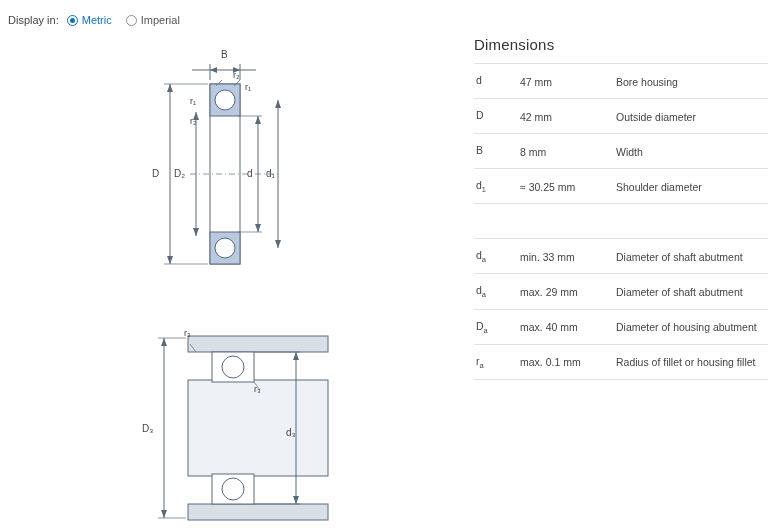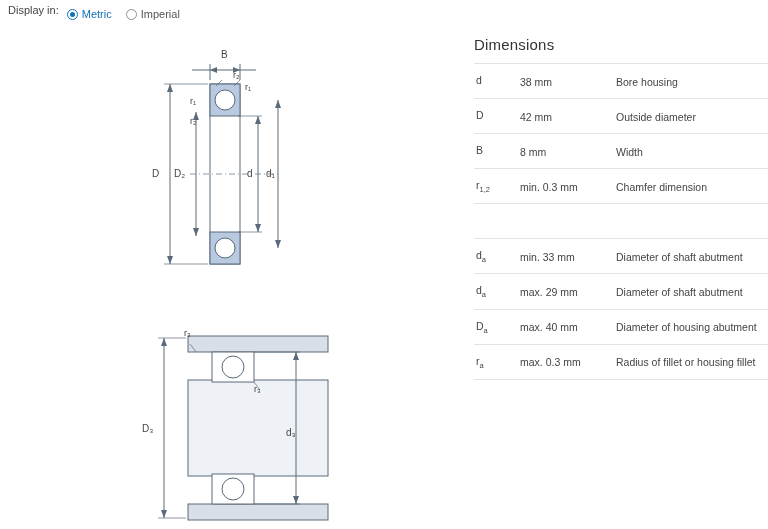--- a/index.html
+++ b/index.html
@@ -15,29 +15,29 @@
   }
   .page {
     position: relative;
     width: 768px;
     height: 529px;
   }
 
   
   .display-bar {
     position: absolute;
-    top: 0;
+    top: 14px;
     left: 8px;
     display: flex;
     align-items: center;
     font-size: 11px;
     color: #444;
   }
   .display-bar .dlabel { margin-right: 8px; color: #444; }
-  .radio-group { display: flex; align-items: center; margin-right: 14px; cursor: pointer; margin-top: 8px; }
+  .radio-group { display: flex; align-items: center; margin-right: 14px; cursor: pointer; }
   .radio {
     width: 11px; height: 11px;
     border-radius: 50%;
     border: 1px solid #8a9199;
     background: #fff;
     display: inline-block;
     position: relative;
     margin-right: 4px;
   }
   .radio.checked { border-color: #1071b8; }
@@ -213,37 +213,37 @@
     </div>
   </div>
 
   <div class="tables">
 
     <h2 class="table-title">Dimensions</h2>
     <table class="dims">
       <tbody>
         <tr>
           <td class="sym"><span>d</span><span class="sub"></span></td>
-          <td class="val">38 mm</td>
+          <td class="val">47 mm</td>
           <td class="desc">Bore housing</td>
         </tr>
         <tr>
           <td class="sym"><span>D</span><span class="sub"></span></td>
           <td class="val">42 mm</td>
           <td class="desc">Outside diameter</td>
         </tr>
         <tr>
           <td class="sym"><span>B</span><span class="sub"></span></td>
           <td class="val">8 mm</td>
           <td class="desc">Width</td>
         </tr>
         <tr>
-          <td class="sym"><span>r</span><span class="sub">1,2</span></td>
-          <td class="val">min. 0.3 mm</td>
-          <td class="desc">Chamfer dimension</td>
+          <td class="sym"><span>d</span><span class="sub">1</span></td>
+          <td class="val">≈ 30.25 mm</td>
+          <td class="desc">Shoulder diameter</td>
         </tr>
       </tbody>
     </table>
 
     <div class="gap"></div>
 
     <table class="dims">
       <tbody>
         <tr>
           <td class="sym"><span>d</span><span class="sub">a</span></td>
@@ -255,20 +255,20 @@
           <td class="val">max. 29 mm</td>
           <td class="desc">Diameter of shaft abutment</td>
         </tr>
         <tr>
           <td class="sym"><span>D</span><span class="sub">a</span></td>
           <td class="val">max. 40 mm</td>
           <td class="desc">Diameter of housing abutment</td>
         </tr>
         <tr>
           <td class="sym"><span>r</span><span class="sub">a</span></td>
-          <td class="val">max. 0.3 mm</td>
+          <td class="val">max. 0.1 mm</td>
           <td class="desc">Radius of fillet or housing fillet</td>
         </tr>
       </tbody>
     </table>
   </div>
 
 </div>
 
 </body></html>

